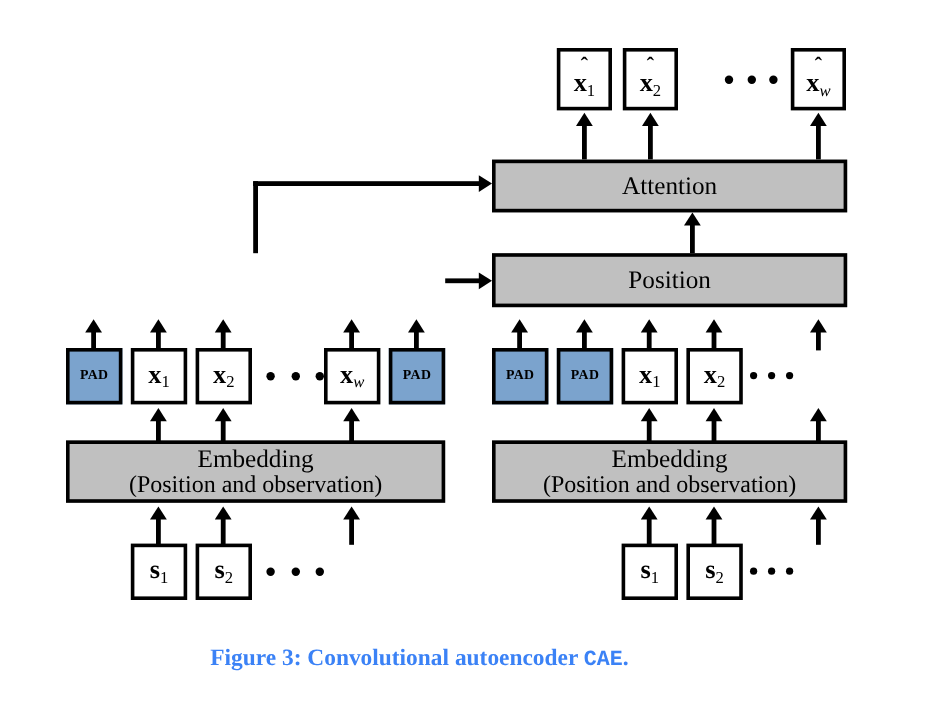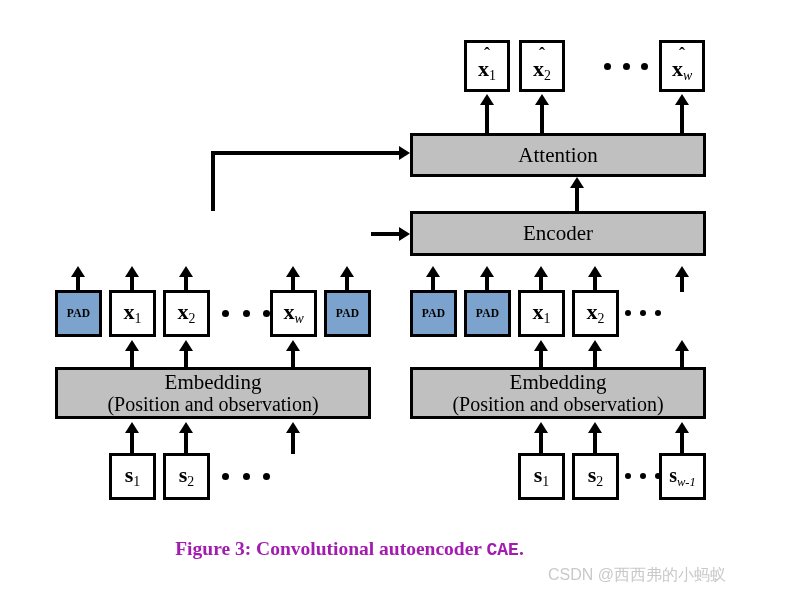--- a/index.html
+++ b/index.html
@@ -116,21 +116,21 @@
   }
 
   
   #caption {
     position: absolute;
     left: 0;
     width: 699px;
     text-align: center;
     font-size: 19.5px;
     font-weight: bold;
-    color: #a21caf;
+    color: #3b82f6;
   }
   #caption .mono {
     font-family: "Liberation Mono", "DejaVu Sans Mono", monospace;
     font-weight: bold;
     font-size: 18px;
   }
   #watermark {
     position: absolute;
     font-family: "Liberation Sans", "DejaVu Sans", sans-serif;
     font-size: 16px;
@@ -185,21 +185,21 @@
 
   <div class="vline" style="left:211px; top:151px; height:60px;"></div>
   <div class="hline" style="left:211px; top:151px; width:189px;"></div>
   <div class="arrowhead-right" style="left:399px; top:146px;"></div>
 
   <div class="vline" style="left:575px; top:187px; height:25px;"></div>
   <div class="arrowhead-up" style="left:570px; top:177px;"></div>
 
 
   <div class="node block" style="left:410px; top:211px; width:296px; height:45px;">
-    <span>Encoder</span>
+    <span>Position</span>
   </div>
 
   <div class="hline" style="left:371px; top:232px; width:30px;"></div>
   <div class="arrowhead-right" style="left:399px; top:227px;"></div>
 
   <div class="node token pad" style="left:55px; top:290px; width:47px; height:47px;">
     <span>PAD</span>
   </div>
 
   <div class="node token" style="left:109px; top:290px; width:47px; height:47px;">
@@ -336,32 +336,28 @@
   <div class="node token" style="left:572px; top:453px; width:47px; height:47px;">
     <span><span class="mv">s</span><span class="sub num">2</span></span>
   </div>
 
   <div class="dots small" style="left:625px; top:472px; width:36px; height:8px;">
     <i></i>
       <i></i>
       <i></i>
   </div>
 
-  <div class="node token" style="left:659px; top:453px; width:47px; height:47px; font-size:20px;">
-    <span><span class="mv">s</span><span class="sub">w-1</span></span>
-  </div>
 
   <div class="vline" style="left:539px; top:432px; height:22px;"></div>
   <div class="arrowhead-up" style="left:534px; top:422px;"></div>
 
   <div class="vline" style="left:593px; top:432px; height:22px;"></div>
   <div class="arrowhead-up" style="left:588px; top:422px;"></div>
 
   <div class="vline" style="left:680px; top:432px; height:22px;"></div>
   <div class="arrowhead-up" style="left:675px; top:422px;"></div>
 
   <div id="caption" style="top:538px;">
     <span>Figure 3: Convolutional autoencoder </span><span class="mono">CAE</span><span>.</span>
   </div>
 
-  <div id="watermark" style="left:548px; top:565px;">CSDN @西西弗的小蚂蚁</div>
 
 </div>
 
 </body></html>

